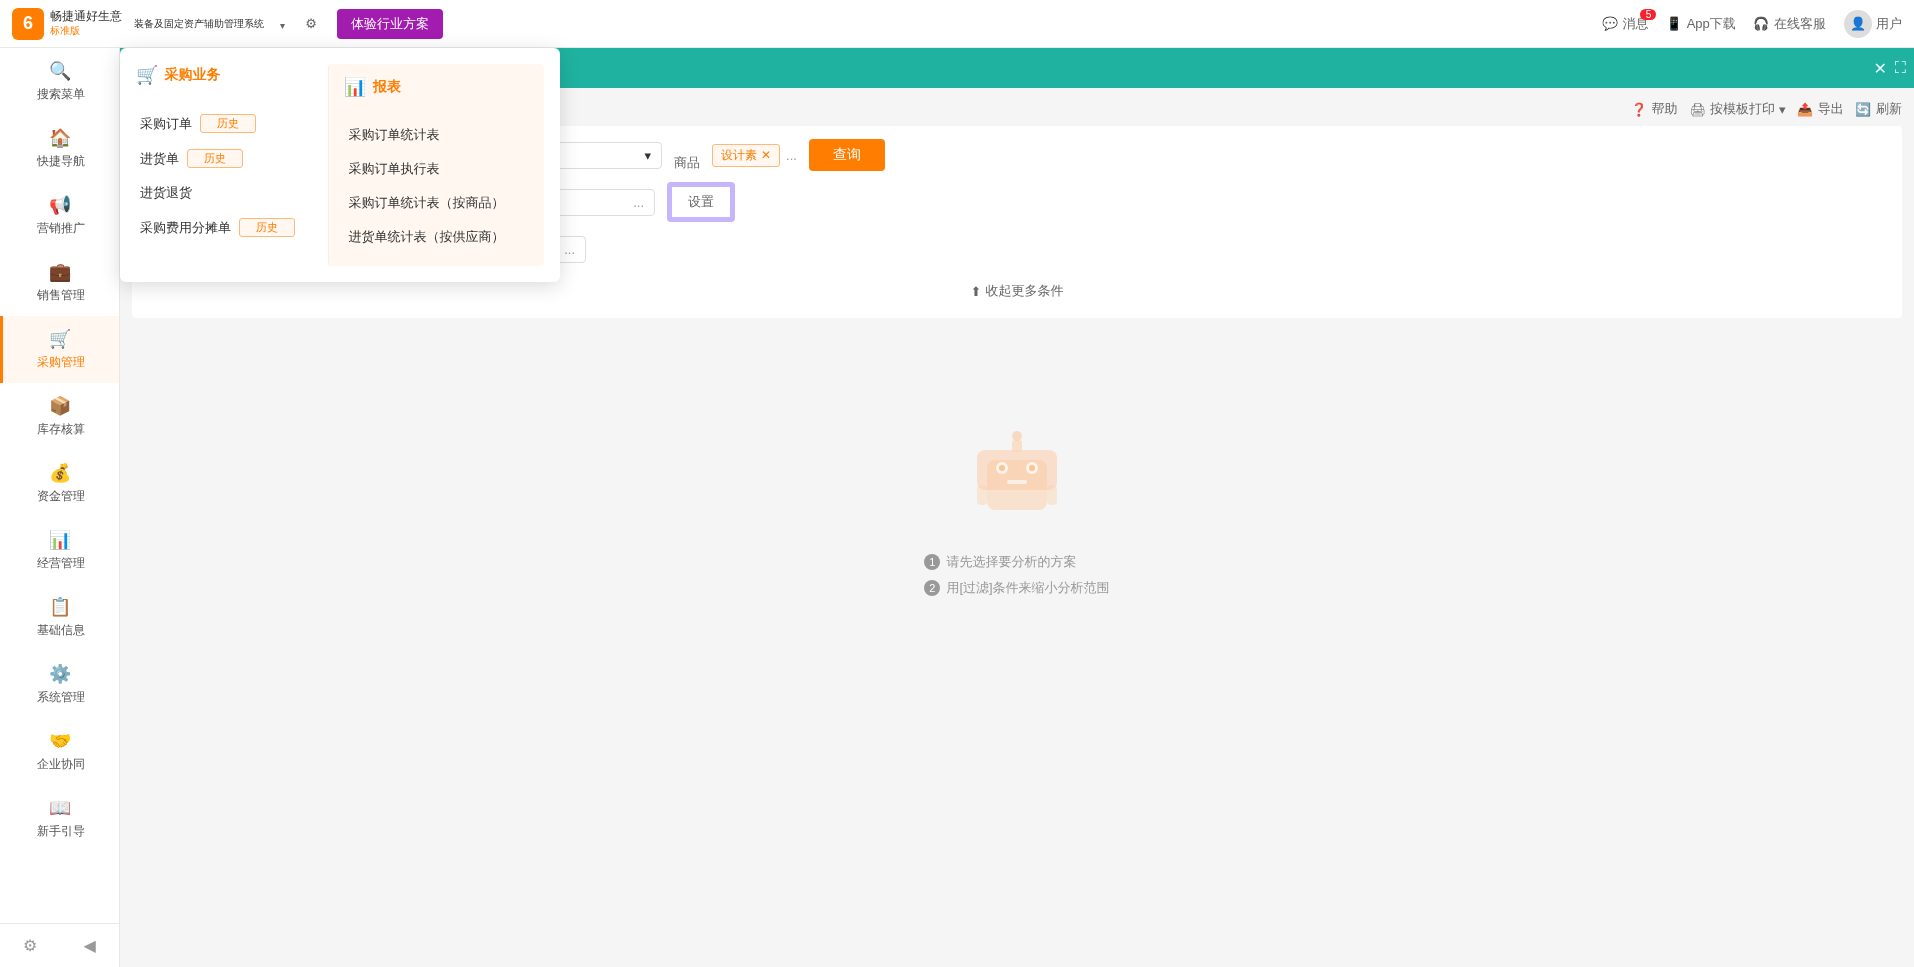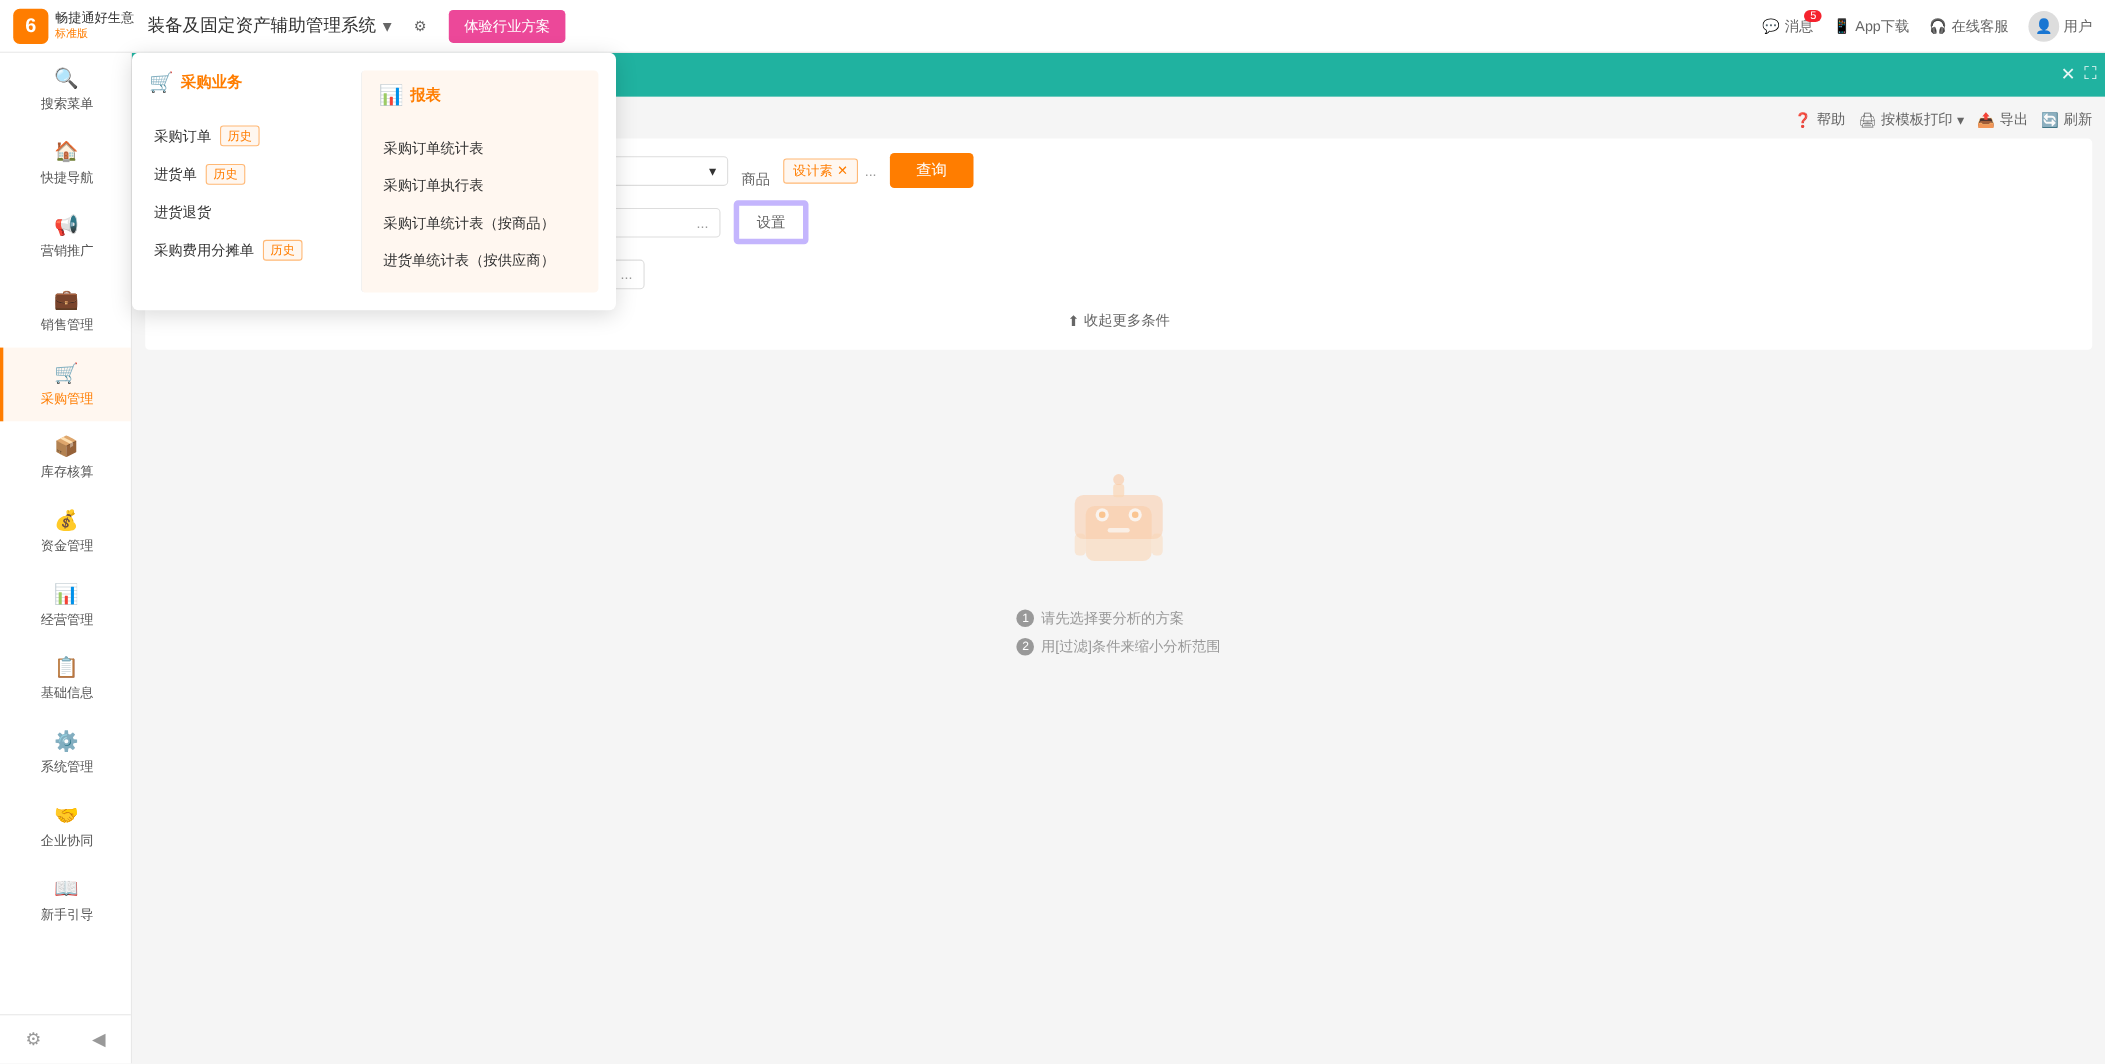--- a/index.html
+++ b/index.html
@@ -4,24 +4,24 @@
   <style>
     * { margin: 0; padding: 0; box-sizing: border-box; }
     body { font-family: 'Microsoft YaHei', sans-serif; font-size: 13px; background: #f5f5f5; width: 1914px; height: 967px; overflow: hidden; display: flex; flex-direction: column; }
 
     
     .top-bar { height: 48px; background: #fff; display: flex; align-items: center; padding: 0 12px; border-bottom: 1px solid #e8e8e8; gap: 12px; flex-shrink: 0; }
     .logo-area { width: 110px; display: flex; align-items: center; gap: 6px; flex-shrink: 0; }
     .logo-icon { width: 32px; height: 32px; background: #ff7d00; border-radius: 6px; display: flex; align-items: center; justify-content: center; color: #fff; font-size: 18px; font-weight: bold; }
     .logo-text { font-size: 12px; color: #333; line-height: 1.3; }
     .logo-badge { font-size: 10px; color: #ff7d00; }
-    .system-title { display: flex; align-items: flex-end; gap: 6px; color: #333; font-size: 16px; }
+    .system-title { display: flex; align-items: flex-end; gap: 16px; color: #333; font-size: 10px; }
     .system-dropdown { cursor: pointer; color: #666; }
     .gear-btn { width: 28px; height: 28px; display: flex; align-items: center; justify-content: center; color: #666; cursor: pointer; }
-    .industry-btn { background: #ec4899; color: #fff; border: none; padding: 6px 14px; border-radius: 4px; font-size: 13px; cursor: pointer; }
+    .industry-btn { background: #a21caf; color: #fff; border: none; padding: 6px 14px; border-radius: 4px; font-size: 13px; cursor: pointer; }
     .top-right { margin-left: auto; display: flex; align-items: center; gap: 18px; }
     .top-right-item { display: flex; align-items: center; gap: 4px; color: #666; font-size: 13px; cursor: pointer; position: relative; }
     .badge { position: absolute; top: -6px; right: -8px; background: #f5222d; color: #fff; border-radius: 8px; font-size: 10px; padding: 0 4px; min-width: 16px; text-align: center; }
     .user-avatar { width: 28px; height: 28px; background: #ddd; border-radius: 50%; display: flex; align-items: center; justify-content: center; color: #999; }
 
     
     .main-container { display: flex; flex: 1; overflow: hidden; }
 
     
     .sidebar { width: 120px; background: #fff; border-right: 1px solid #e8e8e8; display: flex; flex-direction: column; flex-shrink: 0; }
@@ -63,21 +63,21 @@
     .empty-state { display: flex; flex-direction: column; align-items: center; justify-content: center; padding: 80px 0; }
     .empty-hint { color: #999; font-size: 13px; line-height: 2; }
     .empty-hint li { list-style: none; display: flex; align-items: center; gap: 6px; }
     .hint-num { width: 16px; height: 16px; border-radius: 50%; background: #999; color: #fff; font-size: 11px; display: flex; align-items: center; justify-content: center; flex-shrink: 0; }
     .dropdown-menu { position: absolute; top: 48px; left: 120px; background: #fff; border-radius: 6px; box-shadow: 0 4px 20px rgba(0,0,0,0.15); z-index: 200; display: flex; padding: 16px; gap: 0; min-width: 440px; }
     .menu-section { flex: 1; }
     .menu-section + .menu-section { border-left: 1px solid #f0f0f0; padding-left: 16px; }
     .menu-section-title { display: flex; align-items: center; gap: 6px; font-size: 14px; font-weight: bold; color: #ff7d00; margin-bottom: 12px; padding-bottom: 8px; }
     .menu-section-icon { font-size: 18px; }
     .menu-item { display: flex; align-items: center; gap: 8px; padding: 8px 4px; cursor: pointer; color: #333; font-size: 13px; border-radius: 4px; }
-    .history-badge { background: #fff7f0; border: 1px solid #ffb875; border-radius: 3px; padding: 1px 6px; font-size: 11px; color: #ff7d00; }
+    .history-badge { background: #fff7f0; border: 1px solid #ffb875; border-radius: 3px; padding: 1px 16px; font-size: 11px; color: #ff7d00; }
     .menu-section-right-title { color: #ff7d00; font-size: 14px; font-weight: bold; display: flex; align-items: center; gap: 6px; margin-bottom: 12px; padding-bottom: 8px; }
 
     
     .robot-svg { width: 120px; height: 120px; opacity: 0.5; }
   </style>
 </head>
 <body>
 
 <div class="top-bar">
   <div class="logo-area">

